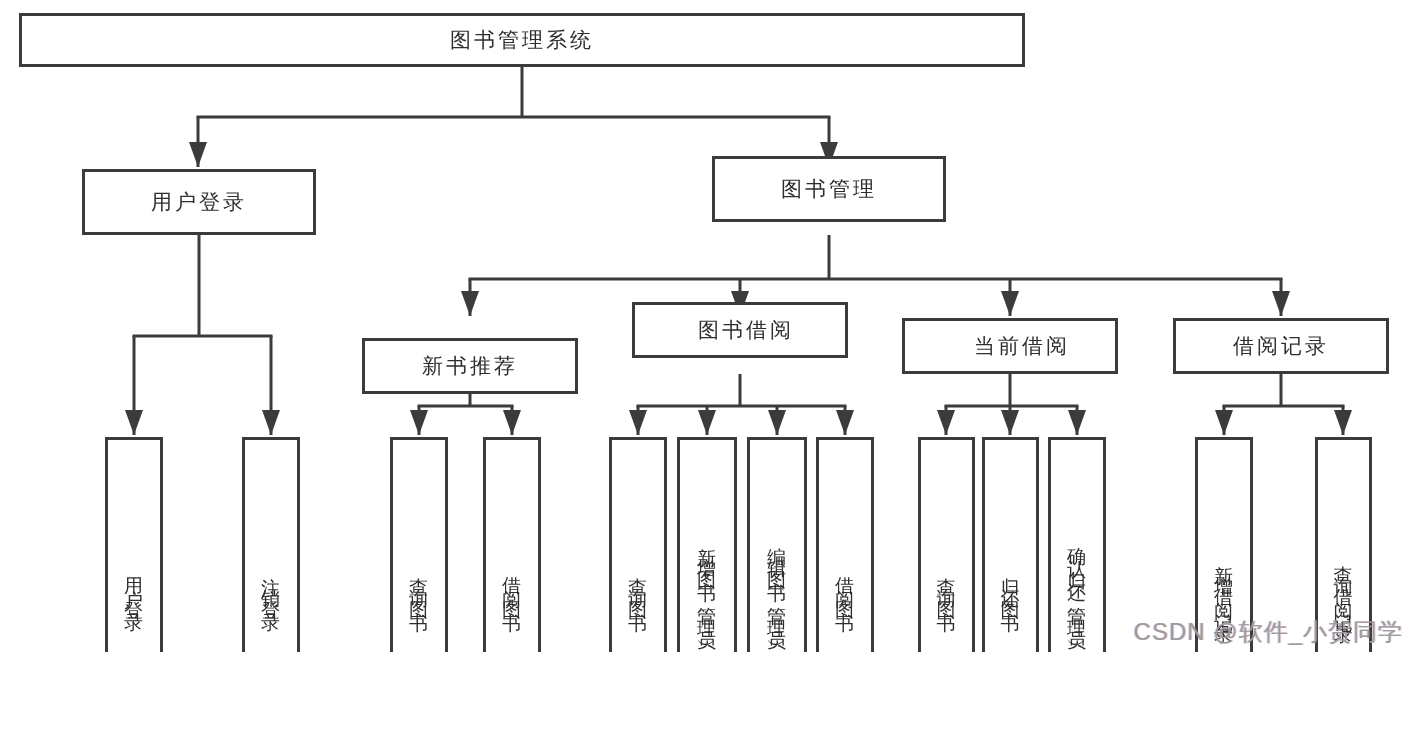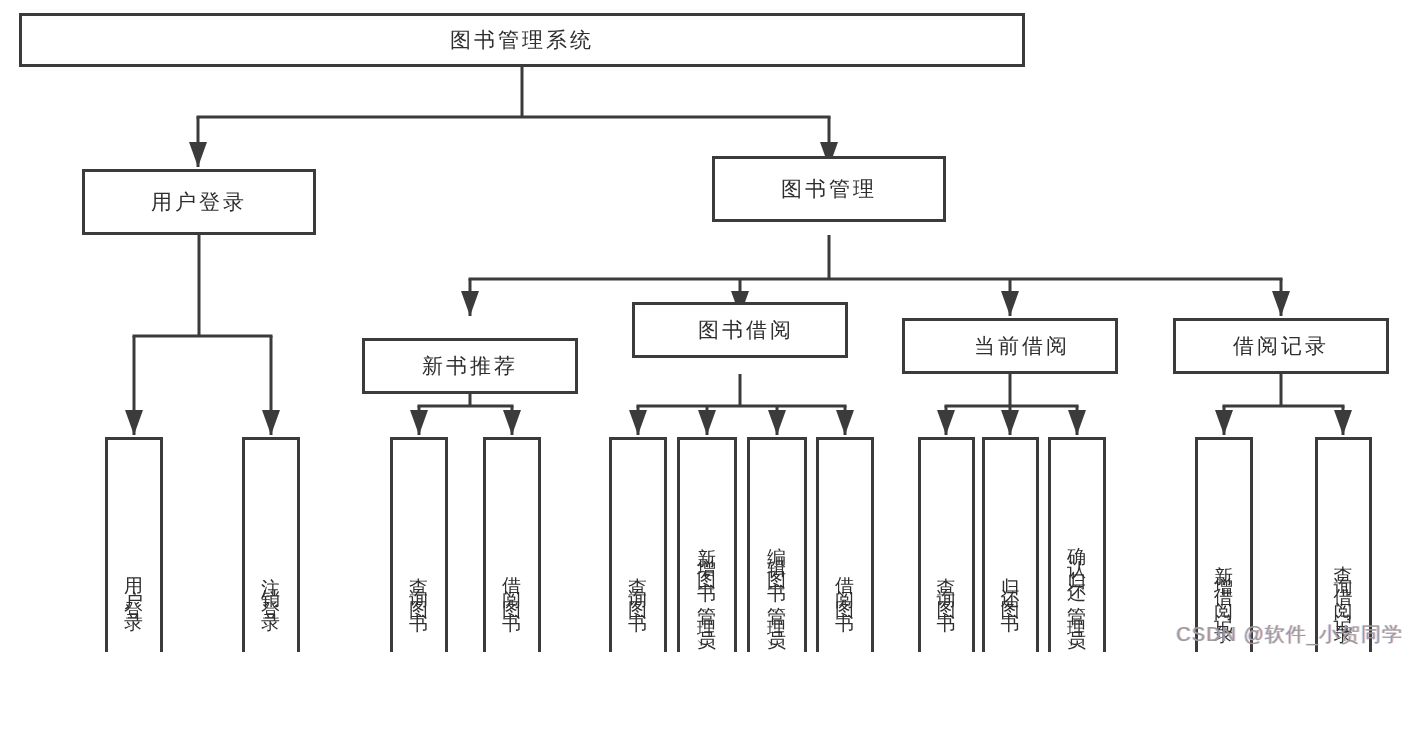--- a/index.html
+++ b/index.html
@@ -38,21 +38,21 @@
     writing-mode: vertical-rl;
     text-orientation: mixed;
     letter-spacing: 12px;
     line-height: 1;
     white-space: nowrap;
   }
   .watermark {
     position: absolute;
     right: 2px;
     bottom: 4px;
-    font-size: 20px;
+    font-size: 24px;
     color: var(--watermark, #9c9c9c);
     letter-spacing: 1px;
     text-shadow: 1px 0 0 rgba(214,104,104,0.35), -1px 0 0 rgba(120,140,220,0.35);
   }
 </style>
 </head>
 <body>
 
 <div class="canvas">
 

